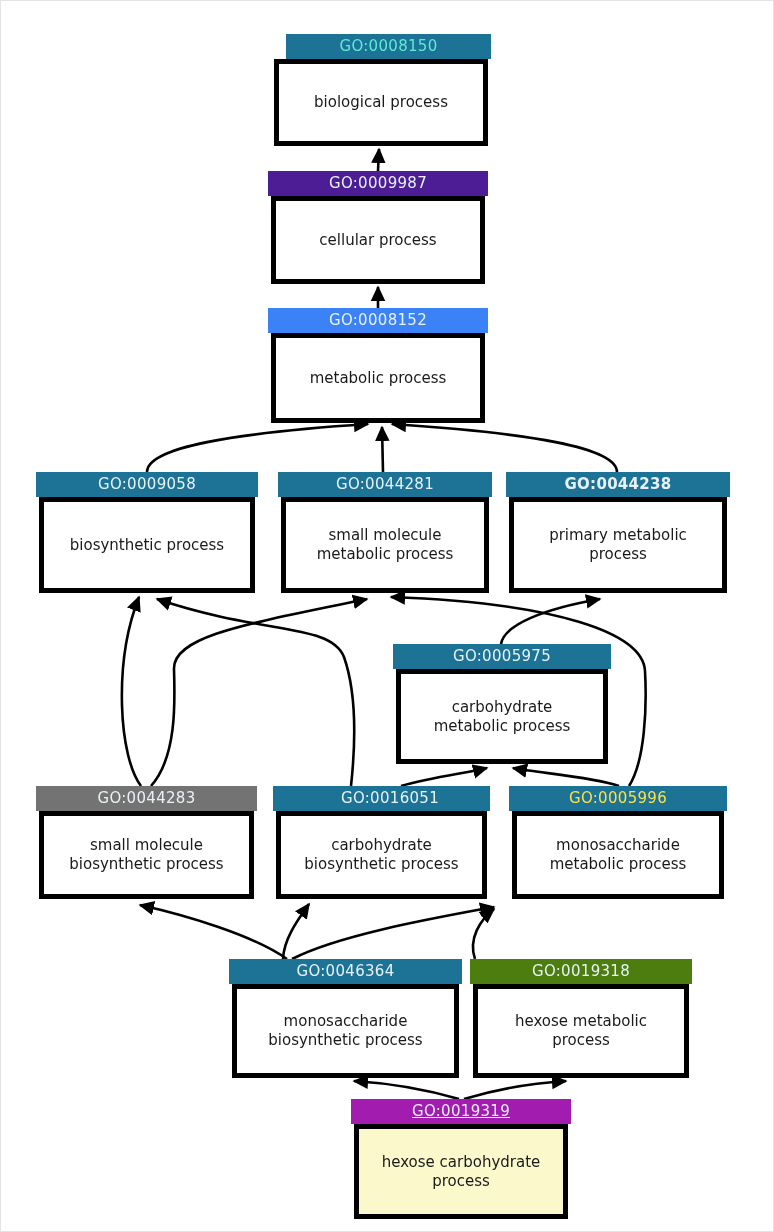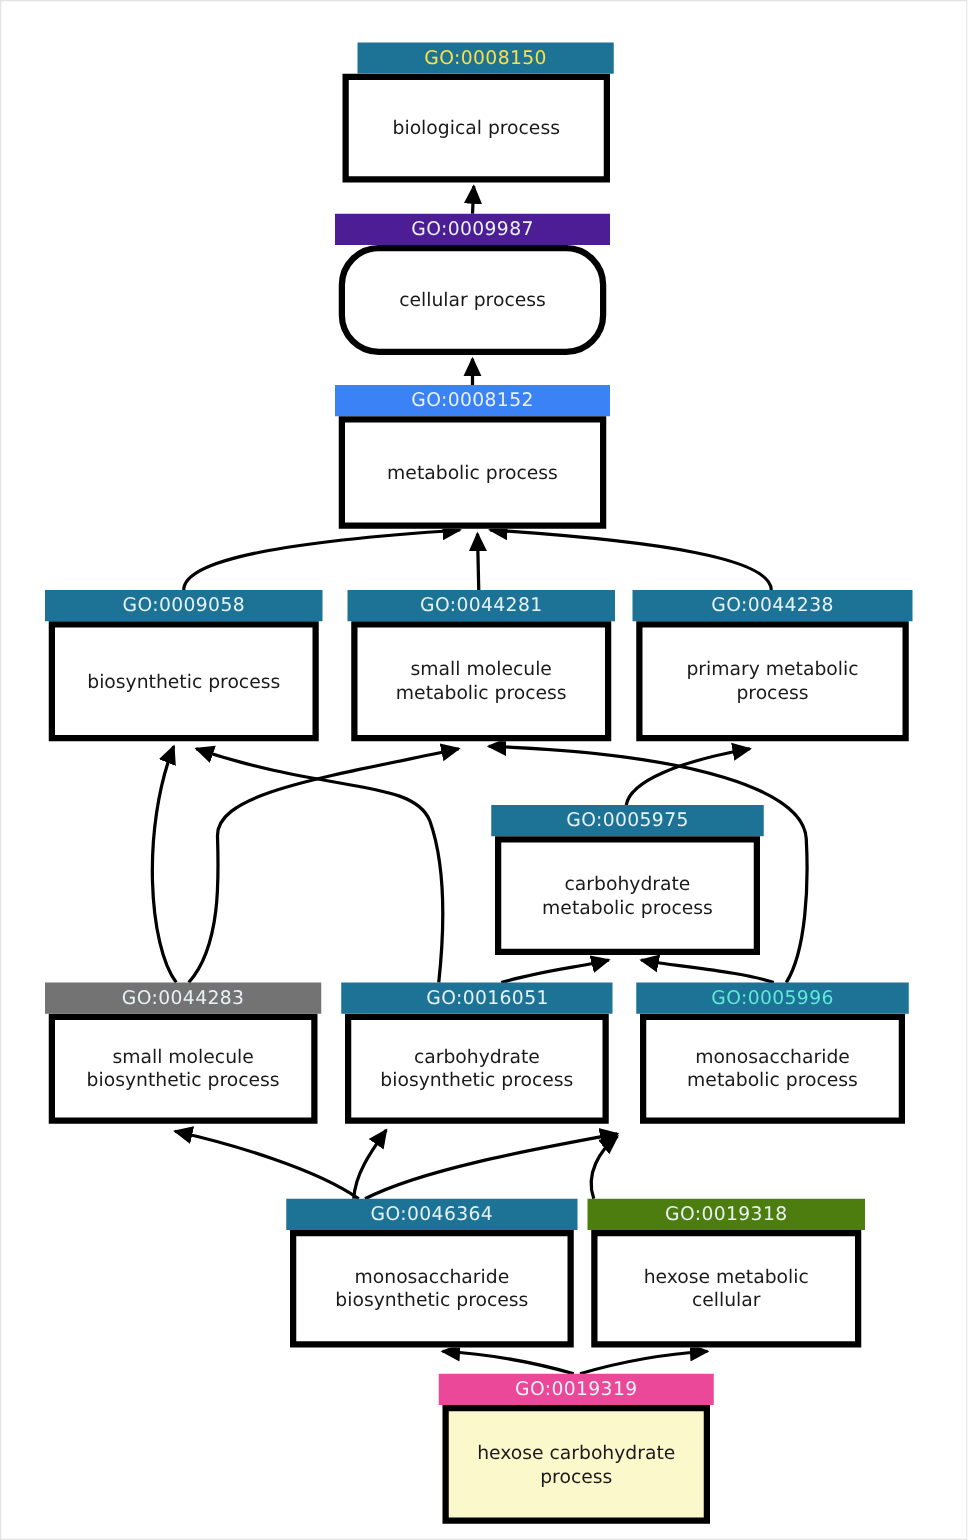--- a/index.html
+++ b/index.html
@@ -84,74 +84,74 @@
         <path d="M 286 958 C 252 934, 184 914, 139 904" marker-end="url(#arrowhead)"></path>
         <path d="M 282 958 C 283 938, 296 920, 308 903" marker-end="url(#arrowhead)"></path>
         <path d="M 291 958 C 338 934, 428 918, 493 906" marker-end="url(#arrowhead)"></path>
         <path d="M 474 958 C 467 938, 479 919, 493 908" marker-end="url(#arrowhead)"></path>
         <path d="M 458 1098 C 420 1087, 386 1082, 353 1080" marker-end="url(#arrowhead)"></path>
         <path d="M 463 1098 C 500 1087, 533 1082, 565 1080" marker-end="url(#arrowhead)"></path>
       </g>
   </svg>
   <div class="node-layer" id="node-layer">
       <div class="go-node" style="left: 270px; top: 33px; width: 220px; height: 112px;">
-        <div class="hdr" style="background: rgb(29, 115, 150); color: #fde047; margin-left: 15px;">GO:0008150</div>
+        <div class="hdr" style="background: rgb(29, 115, 150); color: #5eead4; margin-left: 15px;">GO:0008150</div>
         <div class="bdy" style="background: rgb(255, 255, 255); border-color: rgb(0, 0, 0);">biological process</div>
       </div>
       <div class="go-node" style="left: 267px; top: 170px; width: 220px; height: 113px;">
         <div class="hdr" style="background: #4c1d95; color: rgb(232, 242, 246);">GO:0009987</div>
-        <div class="bdy" style="background: rgb(255, 255, 255); border-color: rgb(0, 0, 0); border-radius: 32px;">cellular process</div>
+        <div class="bdy" style="background: rgb(255, 255, 255); border-color: rgb(0, 0, 0);">cellular process</div>
       </div>
       <div class="go-node" style="left: 267px; top: 307px; width: 220px; height: 115px;">
         <div class="hdr" style="background: #3b82f6; color: rgb(232, 242, 246);">GO:0008152</div>
         <div class="bdy" style="background: rgb(255, 255, 255); border-color: rgb(0, 0, 0);">metabolic process</div>
       </div>
       <div class="go-node" style="left: 35px; top: 471px; width: 222px; height: 121px; text-decoration: underline;">
         <div class="hdr" style="background: rgb(29, 115, 150); color: rgb(232, 242, 246);">GO:0009058</div>
         <div class="bdy" style="background: rgb(255, 255, 255); border-color: rgb(0, 0, 0);">biosynthetic process</div>
       </div>
       <div class="go-node" style="left: 277px; top: 471px; width: 214px; height: 121px;">
         <div class="hdr" style="background: rgb(29, 115, 150); color: rgb(232, 242, 246);">GO:0044281</div>
         <div class="bdy" style="background: rgb(255, 255, 255); border-color: rgb(0, 0, 0);">small molecule
 metabolic process</div>
       </div>
       <div class="go-node" style="left: 505px; top: 471px; width: 224px; height: 121px;">
-        <div class="hdr" style="background: rgb(29, 115, 150); color: rgb(232, 242, 246);">GO:0044238</div>
+        <div class="hdr" style="background: rgb(29, 115, 150); color: rgb(232, 242, 246); font-weight: bold;">GO:0044238</div>
         <div class="bdy" style="background: rgb(255, 255, 255); border-color: rgb(0, 0, 0);">primary metabolic
 process</div>
       </div>
       <div class="go-node" style="left: 392px; top: 643px; width: 218px; height: 120px;">
         <div class="hdr" style="background: rgb(29, 115, 150); color: rgb(232, 242, 246);">GO:0005975</div>
         <div class="bdy" style="background: rgb(255, 255, 255); border-color: rgb(0, 0, 0);">carbohydrate
 metabolic process</div>
       </div>
       <div class="go-node" style="left: 35px; top: 785px; width: 221px; height: 113px;">
         <div class="hdr" style="background: #737373; color: rgb(232, 242, 246);">GO:0044283</div>
         <div class="bdy" style="background: rgb(255, 255, 255); border-color: rgb(0, 0, 0);">small molecule
 biosynthetic process</div>
       </div>
       <div class="go-node" style="left: 272px; top: 785px; width: 217px; height: 113px;">
         <div class="hdr" style="background: rgb(29, 115, 150); color: rgb(232, 242, 246); padding-left: 17px;">GO:0016051</div>
         <div class="bdy" style="background: rgb(255, 255, 255); border-color: rgb(0, 0, 0);">carbohydrate
 biosynthetic process</div>
       </div>
       <div class="go-node" style="left: 508px; top: 785px; width: 218px; height: 113px;">
-        <div class="hdr" style="background: rgb(29, 115, 150); color: #5eead4;">GO:0005996</div>
+        <div class="hdr" style="background: rgb(29, 115, 150); color: #fde047;">GO:0005996</div>
         <div class="bdy" style="background: rgb(255, 255, 255); border-color: rgb(0, 0, 0);">monosaccharide
 metabolic process</div>
       </div>
       <div class="go-node" style="left: 228px; top: 958px; width: 233px; height: 119px;">
         <div class="hdr" style="background: rgb(29, 115, 150); color: rgb(232, 242, 246);">GO:0046364</div>
         <div class="bdy" style="background: rgb(255, 255, 255); border-color: rgb(0, 0, 0);">monosaccharide
 biosynthetic process</div>
       </div>
       <div class="go-node" style="left: 469px; top: 958px; width: 222px; height: 119px;">
         <div class="hdr" style="background: #4d7c0f; color: rgb(232, 242, 246);">GO:0019318</div>
         <div class="bdy" style="background: rgb(255, 255, 255); border-color: rgb(0, 0, 0);">hexose metabolic
-cellular</div>
+process</div>
       </div>
       <div class="go-node" style="left: 350px; top: 1098px; width: 220px; height: 120px;">
-        <div class="hdr" style="background: #ec4899; color: rgb(232, 242, 246);">GO:0019319</div>
+        <div class="hdr" style="background: #a21caf; color: rgb(232, 242, 246); text-decoration: underline;">GO:0019319</div>
         <div class="bdy" style="background: rgb(251, 249, 204); border-color: rgb(0, 0, 0);">hexose carbohydrate
 process</div>
       </div>
     </div>
 </div>
 
 </body></html>

